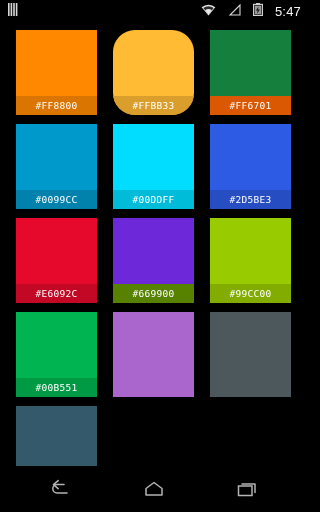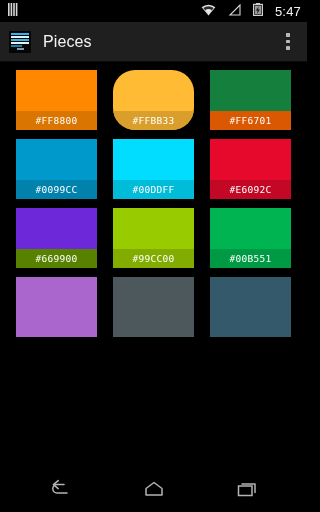--- a/index.html
+++ b/index.html
@@ -74,21 +74,21 @@
     padding:8px 0 0 0;
   }
   .grid {
     display:grid;
     grid-template-columns:repeat(3, 81px);
     justify-content:center;
     column-gap:16px;
     row-gap:9px;
   }
   .tile {
-    width:81px; height:60px;
+    width:81px; height:85px;
     position:relative;
     display:flex; flex-direction:column;
     justify-content:flex-end;
     overflow:hidden;
   }
   .tile .strip {
     height:19px;
     display:flex; align-items:center; justify-content:center;
   }
   .tile .strip span {
@@ -145,36 +145,20 @@
           <rect x="3" y="0" width="4" height="1.4" fill="#cfcfcf"></rect>
           <rect x="0.6" y="1.4" width="8.8" height="11" fill="none" stroke="#cfcfcf" stroke-width="1.2"></rect>
           <rect x="1.8" y="2.6" width="6.4" height="8.6" fill="#9a9a9a"></rect>
           <path d="M5.6 3.4 L2.8 7.6 L4.6 7.6 L4.0 10.8 L7.0 6.4 L5.1 6.4 Z" fill="#1a1a1a"></path>
         </svg>
       </span>
       <span class="sb-clock">5:47</span>
     </div>
   </div>
 
-  <div class="actionbar">
-    <div class="app-icon">
-      <i style="top:2px;  width:18px; background:#29b6e8;"></i>
-      <i style="top:5px;  width:18px; background:#e9eef1;"></i>
-      <i style="top:8px;  width:18px; background:#29b6e8;"></i>
-      <i style="top:11px; width:18px; background:#e9eef1;"></i>
-      <i style="top:14px; width:11px; background:#1b7fae;"></i>
-      <i style="top:17px; width:7px;  left:8px; background:#7f9aa8;"></i>
-    </div>
-    <div class="app-title">Pieces</div>
-    <div class="overflow">
-      <b></b>
-        <b></b>
-        <b></b>
-    </div>
-  </div>
 
   <div class="grid-wrap">
     <div class="grid">
         <div class="tile" style="background: rgb(255, 136, 0);">
           <div class="strip" style="background: rgb(217, 117, 0);">
             <span>#FF8800</span>
           </div>
         </div>
         <div class="tile" style="background: rgb(255, 187, 51); border-radius: 22px;">
           <div class="strip" style="background: rgb(217, 158, 43);">
@@ -187,20 +171,25 @@
           </div>
         </div>
         <div class="tile" style="background: rgb(0, 153, 204);">
           <div class="strip" style="background: rgb(0, 130, 173);">
             <span>#0099CC</span>
           </div>
         </div>
         <div class="tile" style="background: rgb(0, 221, 255);">
           <div class="strip" style="background: rgb(0, 188, 217);">
             <span>#00DDFF</span>
+          </div>
+        </div>
+        <div class="tile" style="background: rgb(45, 91, 227);">
+          <div class="strip" style="background: rgb(38, 77, 193);">
+            <span>#2D5BE3</span>
           </div>
         </div>
         <div class="tile" style="background: rgb(230, 9, 44);">
           <div class="strip" style="background: rgb(195, 8, 37);">
             <span>#E6092C</span>
           </div>
         </div>
         <div class="tile" style="background: #6d28d9;">
           <div class="strip" style="background: rgb(87, 130, 0);">
             <span>#669900</span>

